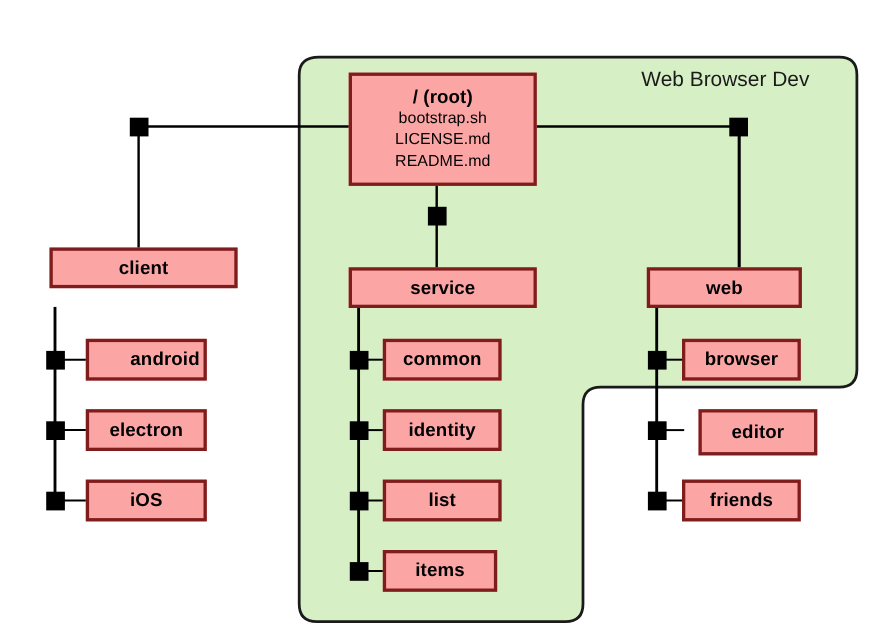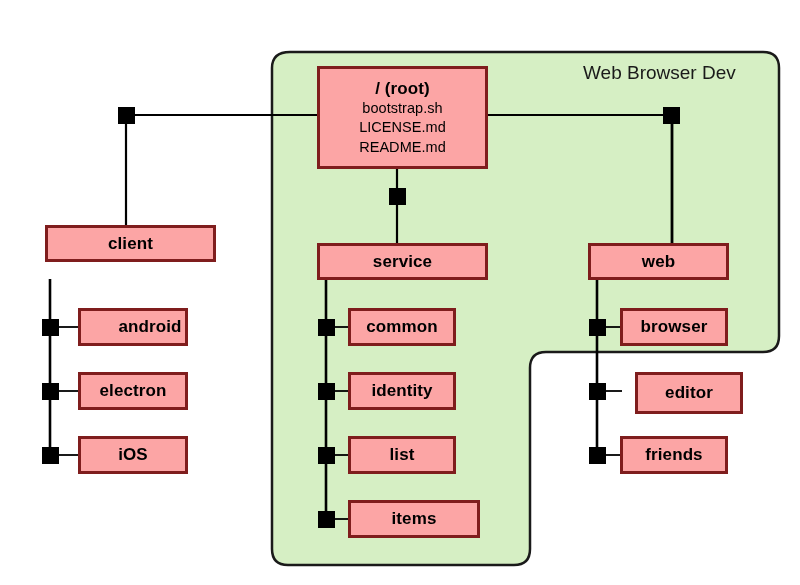--- a/index.html
+++ b/index.html
@@ -156,21 +156,21 @@
 
   <div class="node-box" style="left:348px; top:372px; width:108px; height:38px;">
     <div class="node-title">identity</div>
   </div>
   <div class="node-box" style="left:348px; top:308px; width:108px; height:38px;">
     <div class="node-title">common</div>
   </div>
   <div class="node-box" style="left:348px; top:436px; width:108px; height:38px;">
     <div class="node-title">list</div>
   </div>
-  <div class="node-box" style="left:348px; top:500px; width:132px; height:38px;">
+  <div class="node-box" style="left:348px; top:500px; width:104px; height:38px;">
     <div class="node-title">items</div>
   </div>
 
   <div class="node-box" style="left:620px; top:308px; width:108px; height:38px;">
     <div class="node-title">browser</div>
   </div>
   <div class="node-box" style="left:620px; top:372px; width:108px; height:42px;margin-left:15px;">
     <div class="node-title">editor</div>
   </div>
   <div class="node-box" style="left:620px; top:436px; width:108px; height:38px;">

